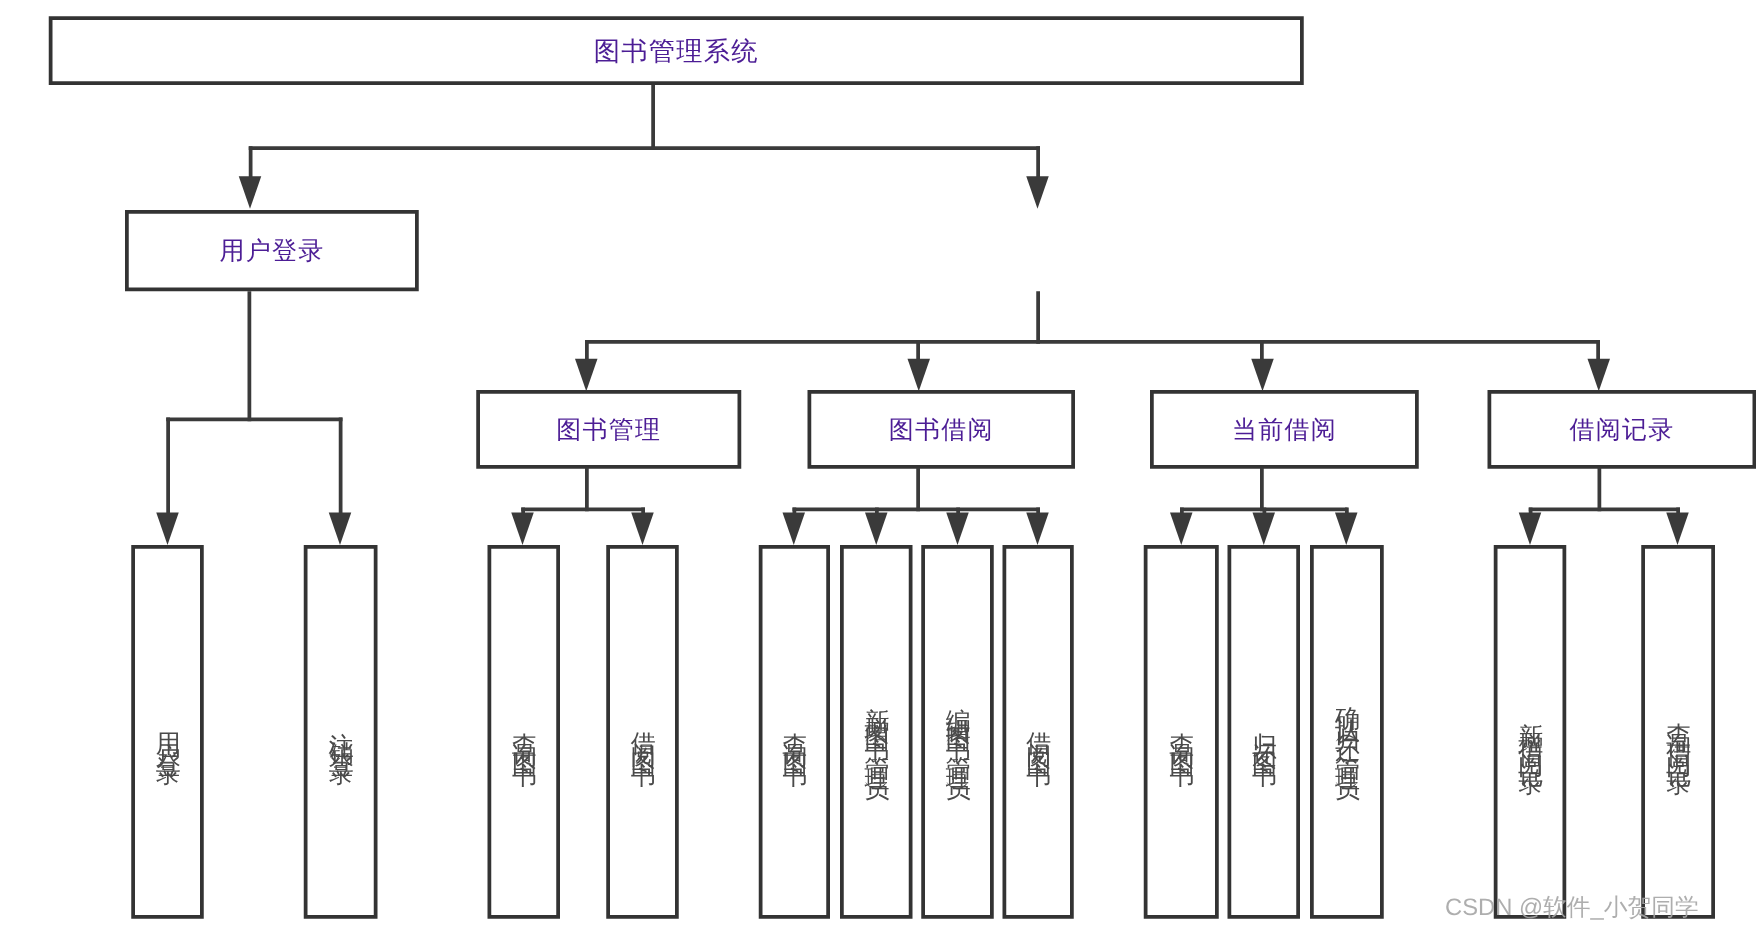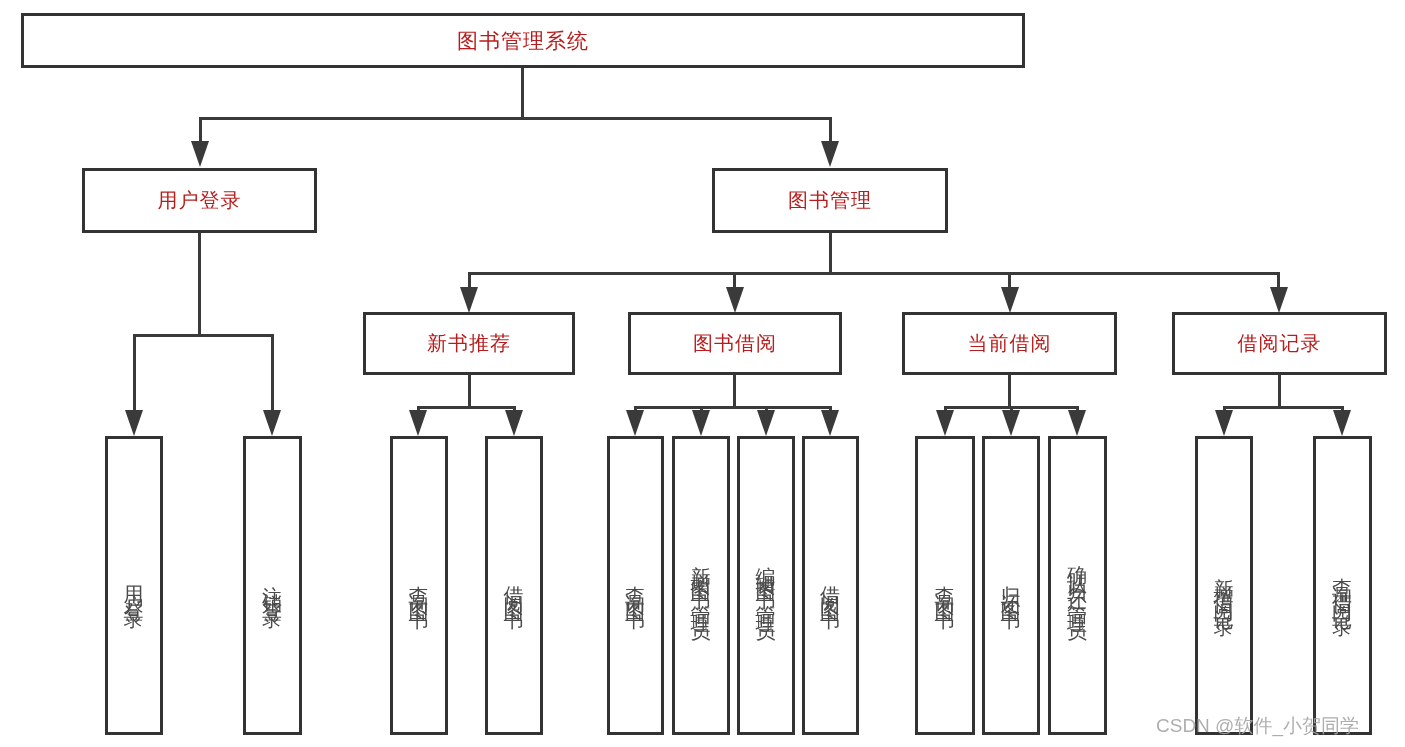--- a/index.html
+++ b/index.html
@@ -11,24 +11,25 @@
     overflow:hidden;
   }
   *{box-sizing:border-box;}
 
   
   .node{
     position:absolute;
     background:#ffffff;
     border:3px solid #333333;
     display:flex;align-items:center;justify-content:center;
-    color:#b91c1c;
+    color:#4c1d95;
     font-size:20px;
     letter-spacing:1px;
     white-space:nowrap;
+    margin-left:18px;
   }
   .node.title{font-size:21px;}
 
   .leaf{
     position:absolute;
     top:436px;height:299px;
     background:#ffffff;
     border:3px solid #333333;
     display:flex;align-items:center;justify-content:center;
     color:#4a4a4a;
@@ -69,41 +70,40 @@
   <div class="node title" style="left:21px;top:13px;width:1004px;height:55px;">图书管理系统</div>
 
   <div class="vline" style="left:521px;top:68px;height:51px;"></div>
   <div class="hline" style="left:199px;top:117px;width:633px;"></div>
   <div class="vline" style="left:199px;top:117px;height:26px;"></div>
   <div class="arrow" style="left:191px;top:141px;"></div>
   <div class="vline" style="left:829px;top:117px;height:26px;"></div>
   <div class="arrow" style="left:821px;top:141px;"></div>
 
   <div class="node" style="left:82px;top:168px;width:235px;height:65px;">用户登录</div>
-  <div class="node" style="left:712px;top:168px;width:236px;height:65px;">图书管理</div>
 
   <div class="vline" style="left:198px;top:233px;height:104px;"></div>
   <div class="hline" style="left:133px;top:334px;width:141px;"></div>
   <div class="vline" style="left:133px;top:334px;height:78px;"></div>
   <div class="arrow" style="left:125px;top:410px;"></div>
   <div class="vline" style="left:271px;top:334px;height:78px;"></div>
   <div class="arrow" style="left:263px;top:410px;"></div>
 
   <div class="vline" style="left:829px;top:233px;height:42px;"></div>
   <div class="hline" style="left:468px;top:272px;width:812px;"></div>
   <div class="vline" style="left:468px;top:272px;height:18px;"></div>
   <div class="arrow" style="left:460px;top:287px;"></div>
   <div class="vline" style="left:733px;top:272px;height:18px;"></div>
   <div class="arrow" style="left:726px;top:287px;"></div>
   <div class="vline" style="left:1008px;top:272px;height:18px;"></div>
   <div class="arrow" style="left:1001px;top:287px;"></div>
   <div class="vline" style="left:1277px;top:272px;height:18px;"></div>
   <div class="arrow" style="left:1270px;top:287px;"></div>
 
-  <div class="node" style="left:363px;top:312px;width:212px;height:63px;">新书推荐</div>
+  <div class="node" style="left:363px;top:312px;width:212px;height:63px;">图书管理</div>
   <div class="node" style="left:902px;top:312px;width:215px;height:63px;">当前借阅</div>
   <div class="node" style="left:628px;top:312px;width:214px;height:63px;">图书借阅</div>
   <div class="node" style="left:1172px;top:312px;width:215px;height:63px;">借阅记录</div>
 
   <div class="vline" style="left:468px;top:374px;height:35px;"></div>
   <div class="hline" style="left:417px;top:406px;width:99px;"></div>
   <div class="vline" style="left:417px;top:406px;height:8px;"></div>
   <div class="arrow" style="left:409px;top:410px;"></div>
   <div class="vline" style="left:513px;top:406px;height:8px;"></div>
   <div class="arrow" style="left:505px;top:410px;"></div>

